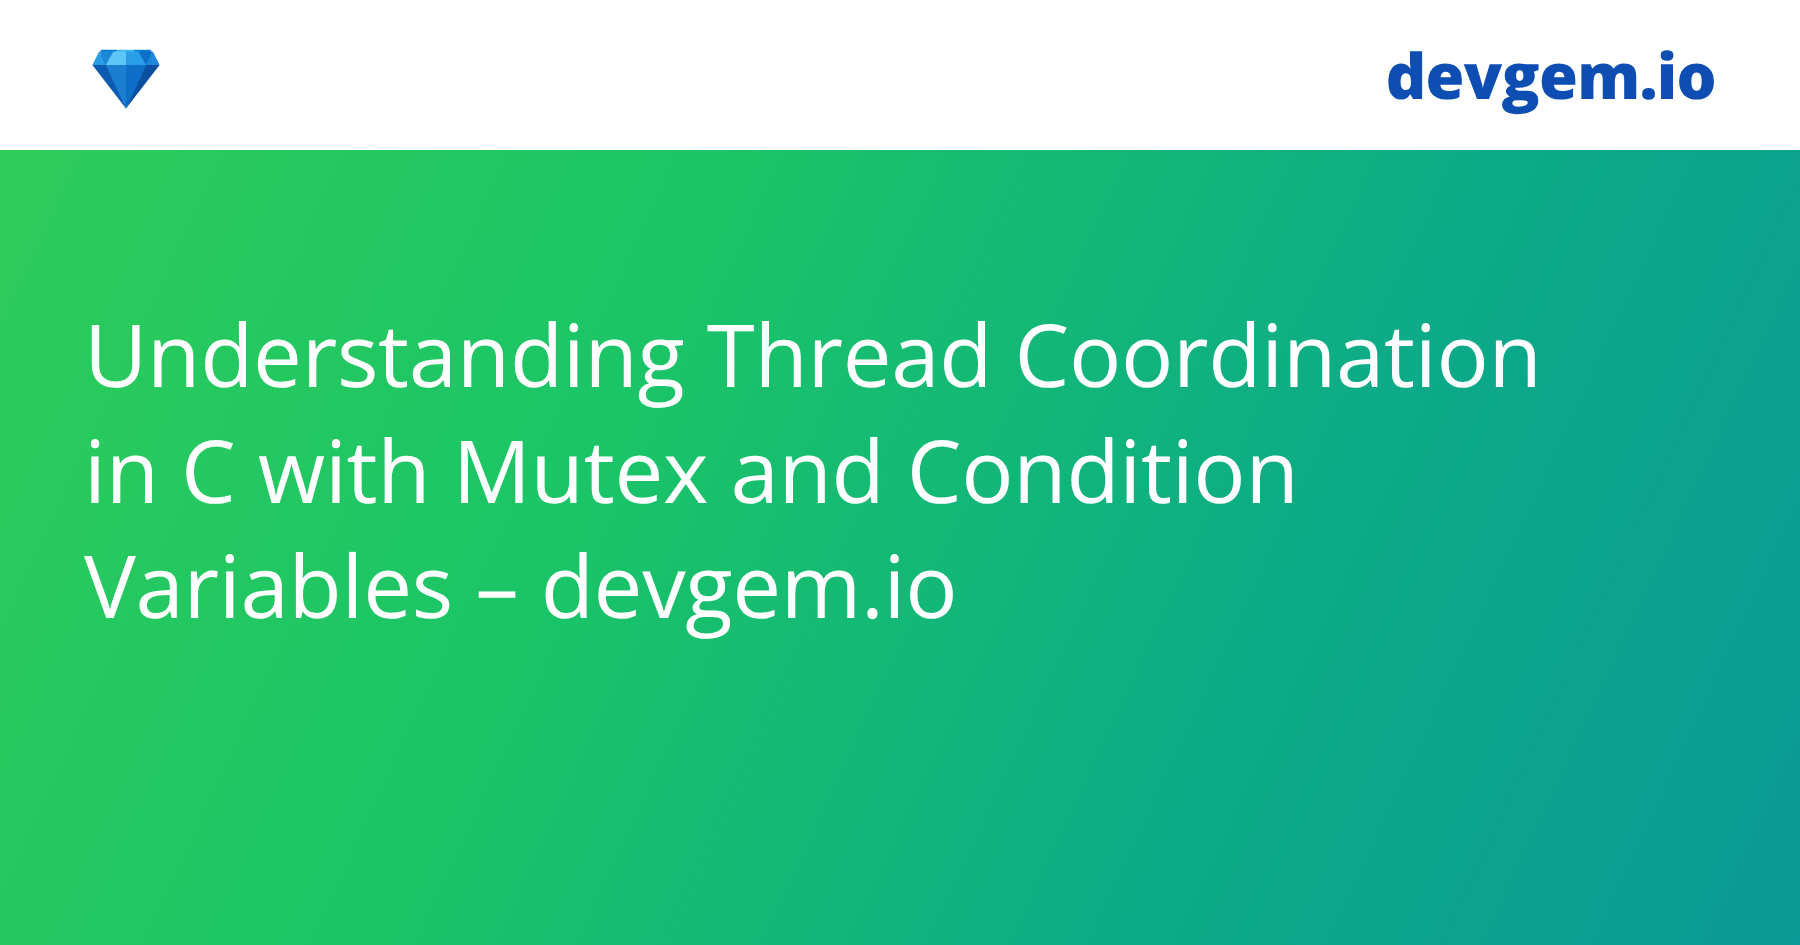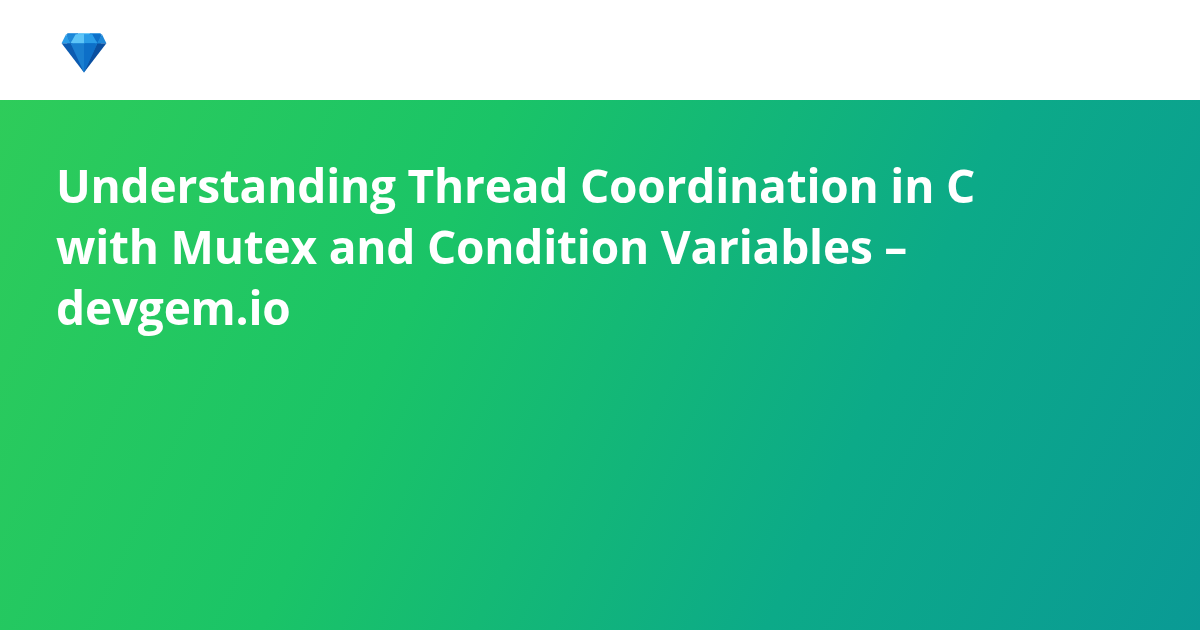--- a/index.html
+++ b/index.html
@@ -38,25 +38,26 @@
     .hero {
       width: 1200px;
       height: 530px;
       background: linear-gradient(115deg, #2ecc5a 0%, #1ac467 35%, #0caa88 70%, #0a9a95 100%);
       padding: 55px 56px 0 56px;
       display: flex;
       align-items: flex-start;
     }
     .title {
       color: #ffffff;
-      font-size: 46px;
-      font-weight: 700;
+      font-size: 58px;
+      font-weight: 400;
       line-height: 1.33;
       max-width: 980px;
       letter-spacing: -0.2px;
+      margin-top: 42px;
     }
   </style>
 </head>
 <body>
 
 <div class="header">
   <div class="logo-icon">
     <svg viewBox="0 0 100 100" width="56" height="56">
       <polygon points="20,20 40,20 30,40" fill="#0a7fd9"></polygon>
       <polygon points="40,20 60,20 50,40 30,40" fill="#3fb8f5"></polygon>
@@ -73,17 +74,18 @@
       <polygon points="50,22 65,22 74,38 50,38" fill="#2a9de8"></polygon>
       <polygon points="65,22 82,22 74,38" fill="#0d6fc8"></polygon>
       <polygon points="10,38 26,38 50,90" fill="#0c5bb0"></polygon>
       <polygon points="26,38 50,38 50,90" fill="#1a7fd0"></polygon>
       <polygon points="50,38 74,38 50,90" fill="#0d6fc8"></polygon>
       <polygon points="74,38 90,38 50,90" fill="#0a4fa0"></polygon>
       <polygon points="18,22 10,38 26,38" fill="#2a9de8"></polygon>
       <polygon points="82,22 90,38 74,38" fill="#1e88d8"></polygon>
     </svg>
   </div>
+  <div class="brand-text">devgem.io</div>
 </div>
 
 <div class="hero">
   <h1 class="title">Understanding Thread Coordination in C with Mutex and Condition Variables – devgem.io</h1>
 </div>
 
 </body></html>

